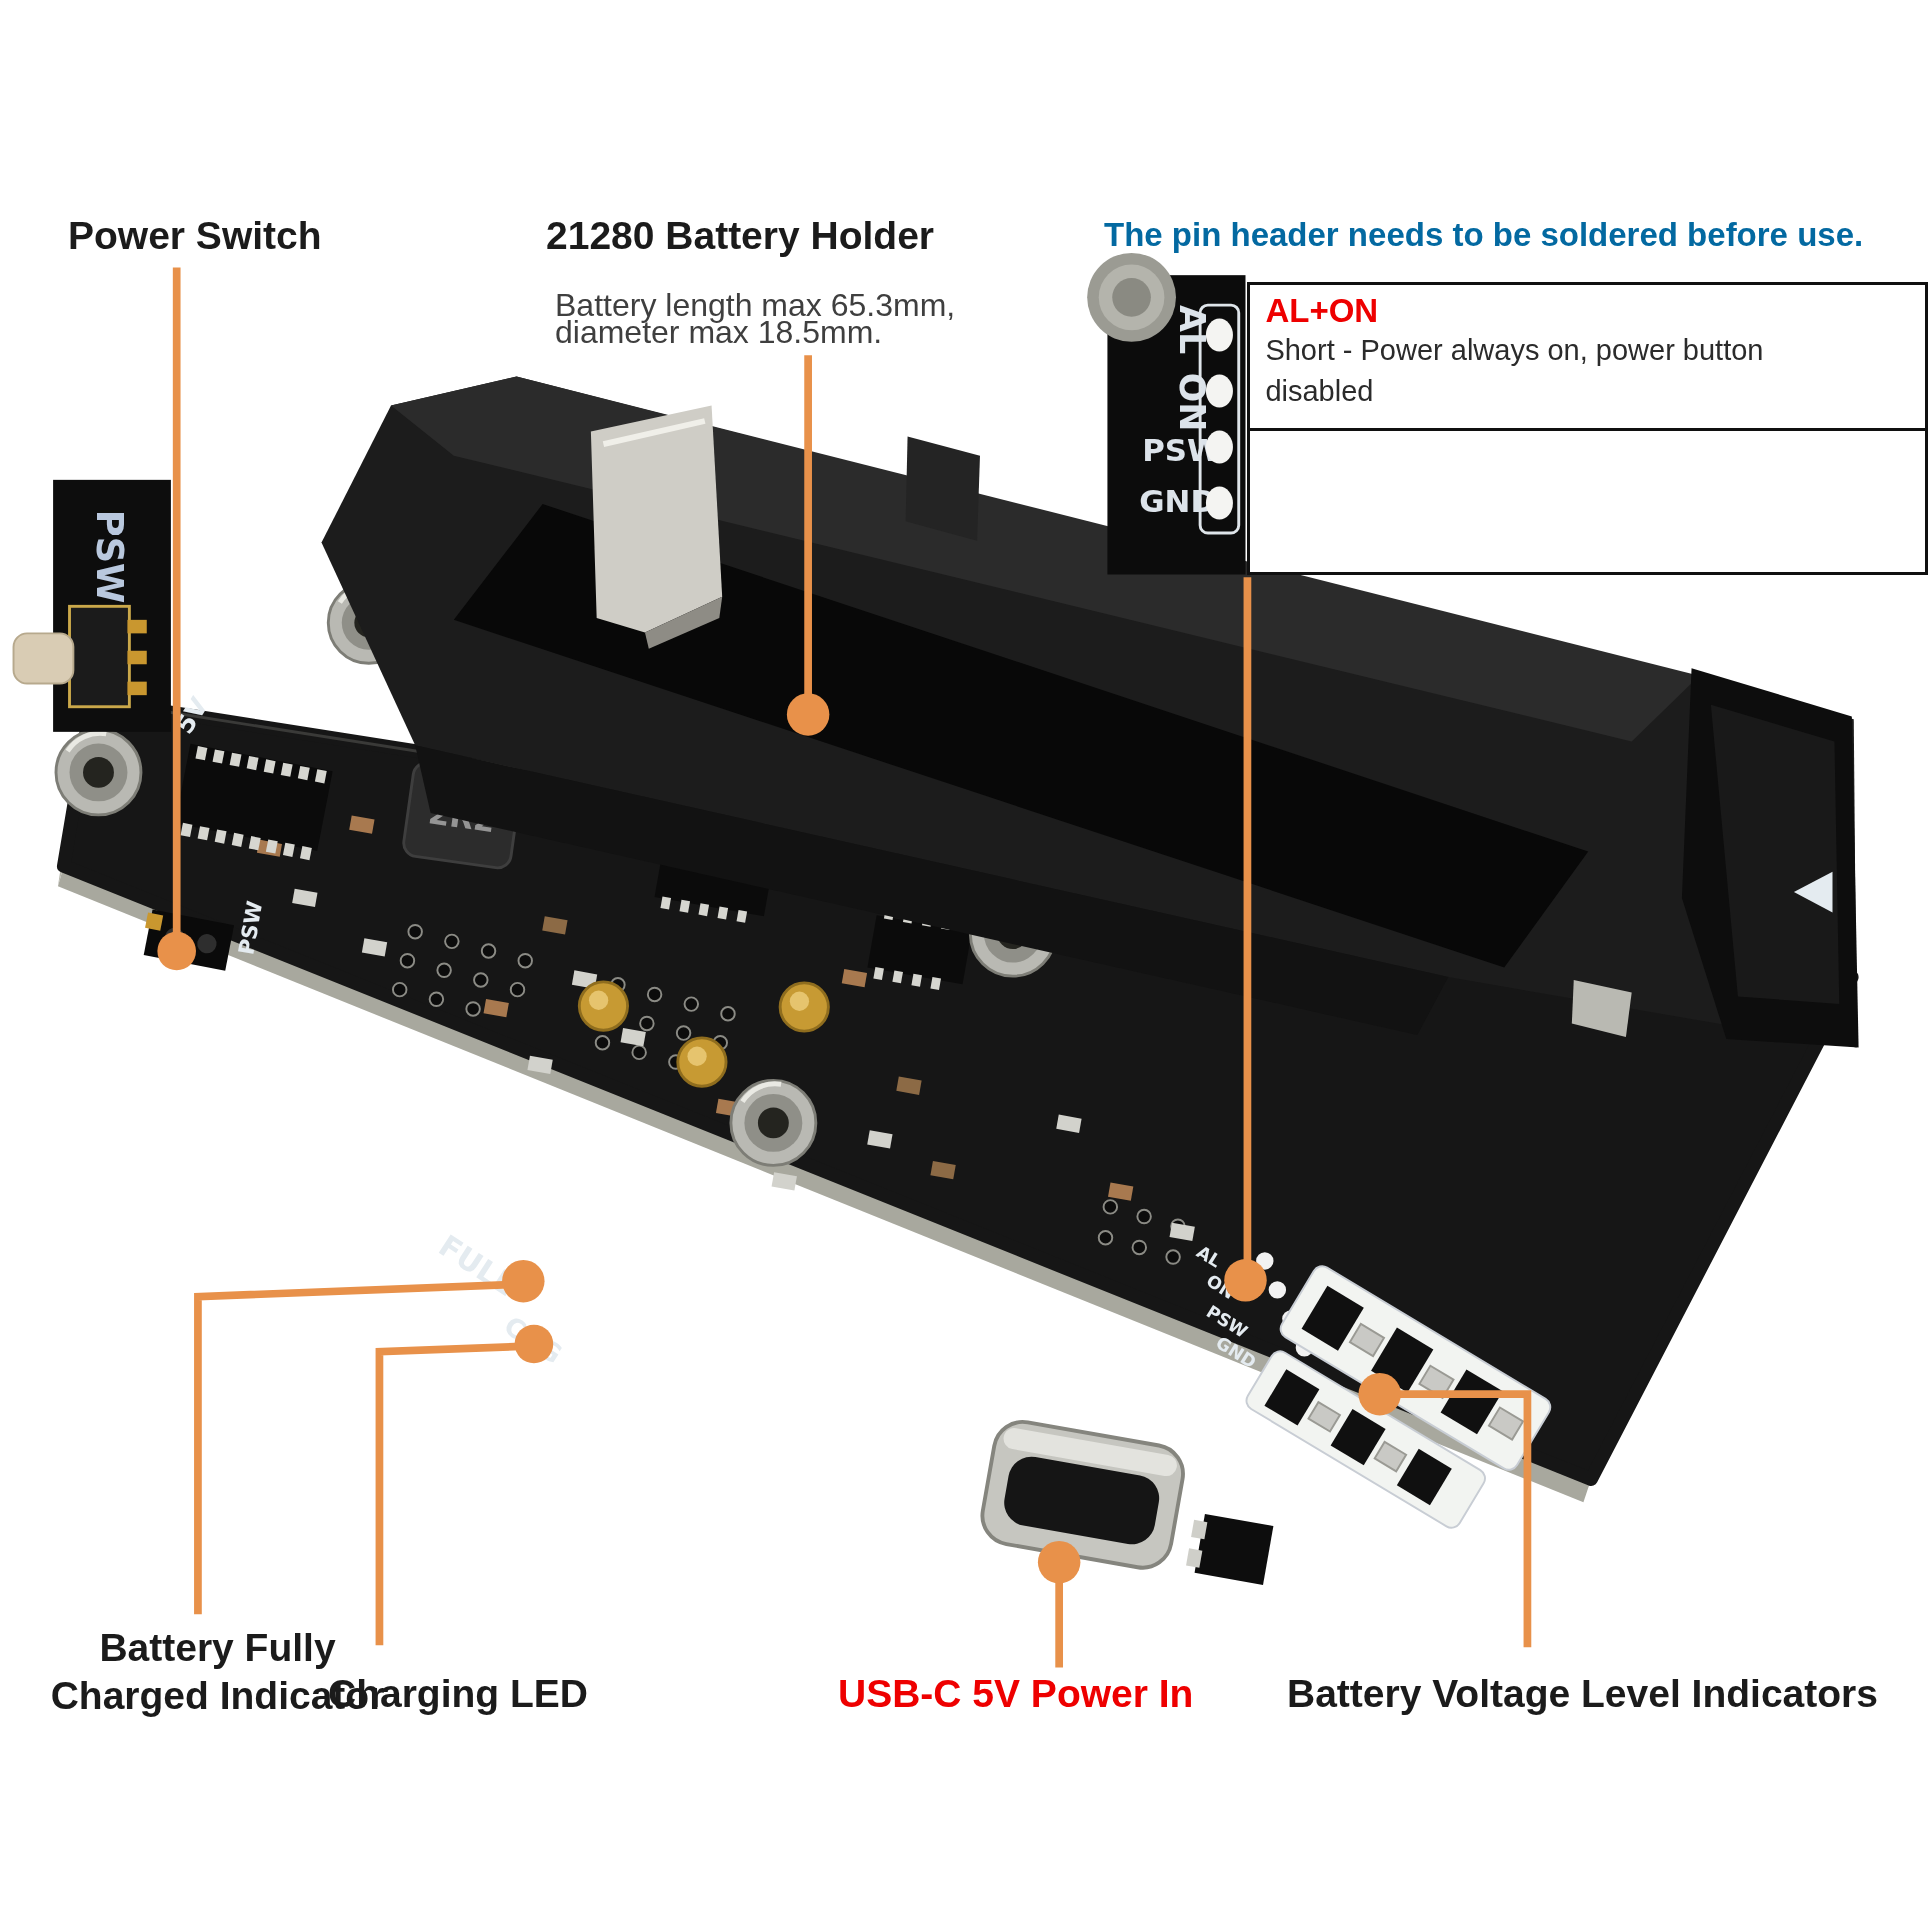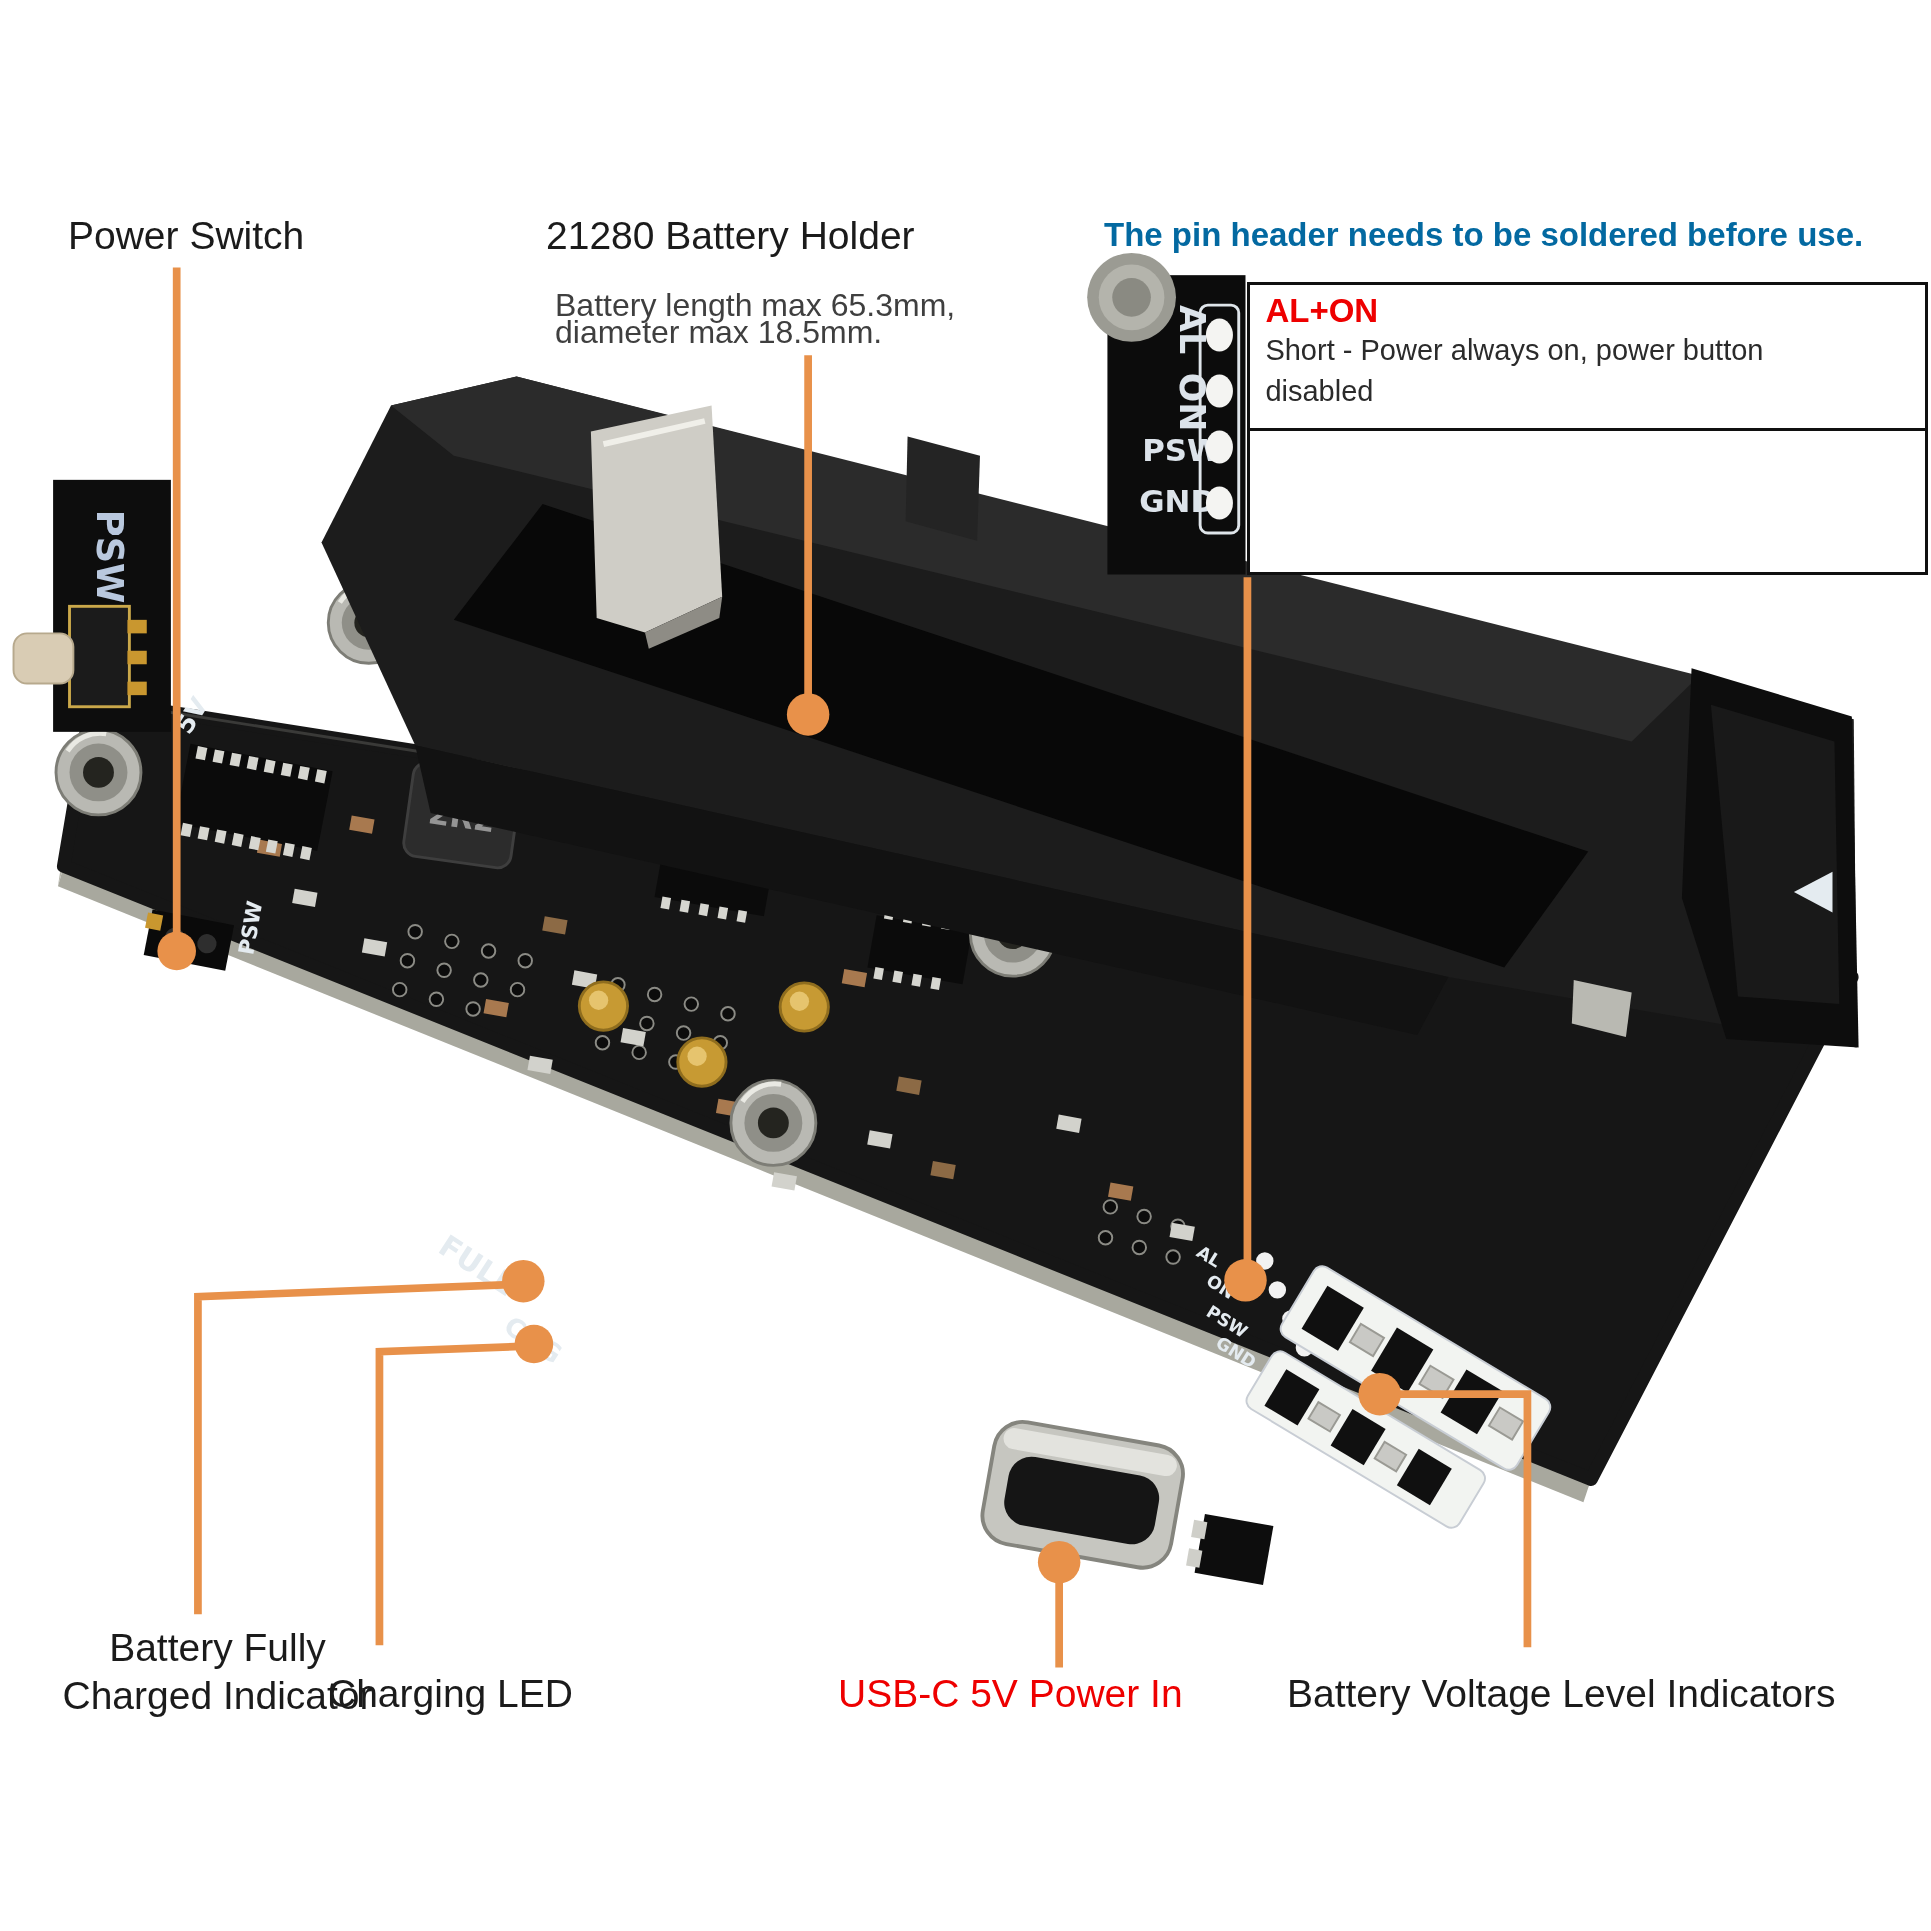--- a/index.html
+++ b/index.html
@@ -2,21 +2,21 @@
 <html><head>
 <meta charset="utf-8">
 <style>
   html,body{margin:0;padding:0;background:#ffffff;}
   .canvas{
     position:relative;width:1931px;height:1931px;background:#ffffff;overflow:hidden;
     font-family:"Liberation Sans","DejaVu Sans",sans-serif;color:#1b1b1b;
   }
   svg.scene{position:absolute;left:0;top:0;width:1931px;height:1931px;}
   svg.scene text{font-family:"DejaVu Sans","Liberation Sans",sans-serif;font-weight:bold;}
-  .lbl{position:absolute;font-weight:normal;font-size:39px;color:#1b1b1b;white-space:nowrap;z-index:5;}
+  .lbl{position:absolute;font-weight:bold;font-size:39px;color:#1b1b1b;white-space:nowrap;z-index:5;}
   .sub{position:absolute;font-weight:normal;font-size:32px;color:#3f3f3f;white-space:nowrap;z-index:5;}
   .red{color:#ee0000;text-align:right;}
   .warning{position:absolute;left:1104px;top:216px;font-weight:bold;font-size:33px;color:#0369a1;white-space:nowrap;z-index:5;}
   .two-line{left:39px;top:1624px;width:357px;text-align:center;line-height:48px;white-space:normal;}
   .info-box{
     position:absolute;left:1247px;top:282px;width:681px;height:293px;background:#ffffff;
     border:3.9px solid #101010;box-sizing:border-box;z-index:5;display:flex;flex-direction:row;
   }
   .info-row1{height:146px;border-bottom:3.9px solid #101010;box-sizing:border-box;padding:5.8px 15.4px 0 15.4px;}
   .info-row2{flex:1;padding:11.6px 15.4px 0 15.4px;}

